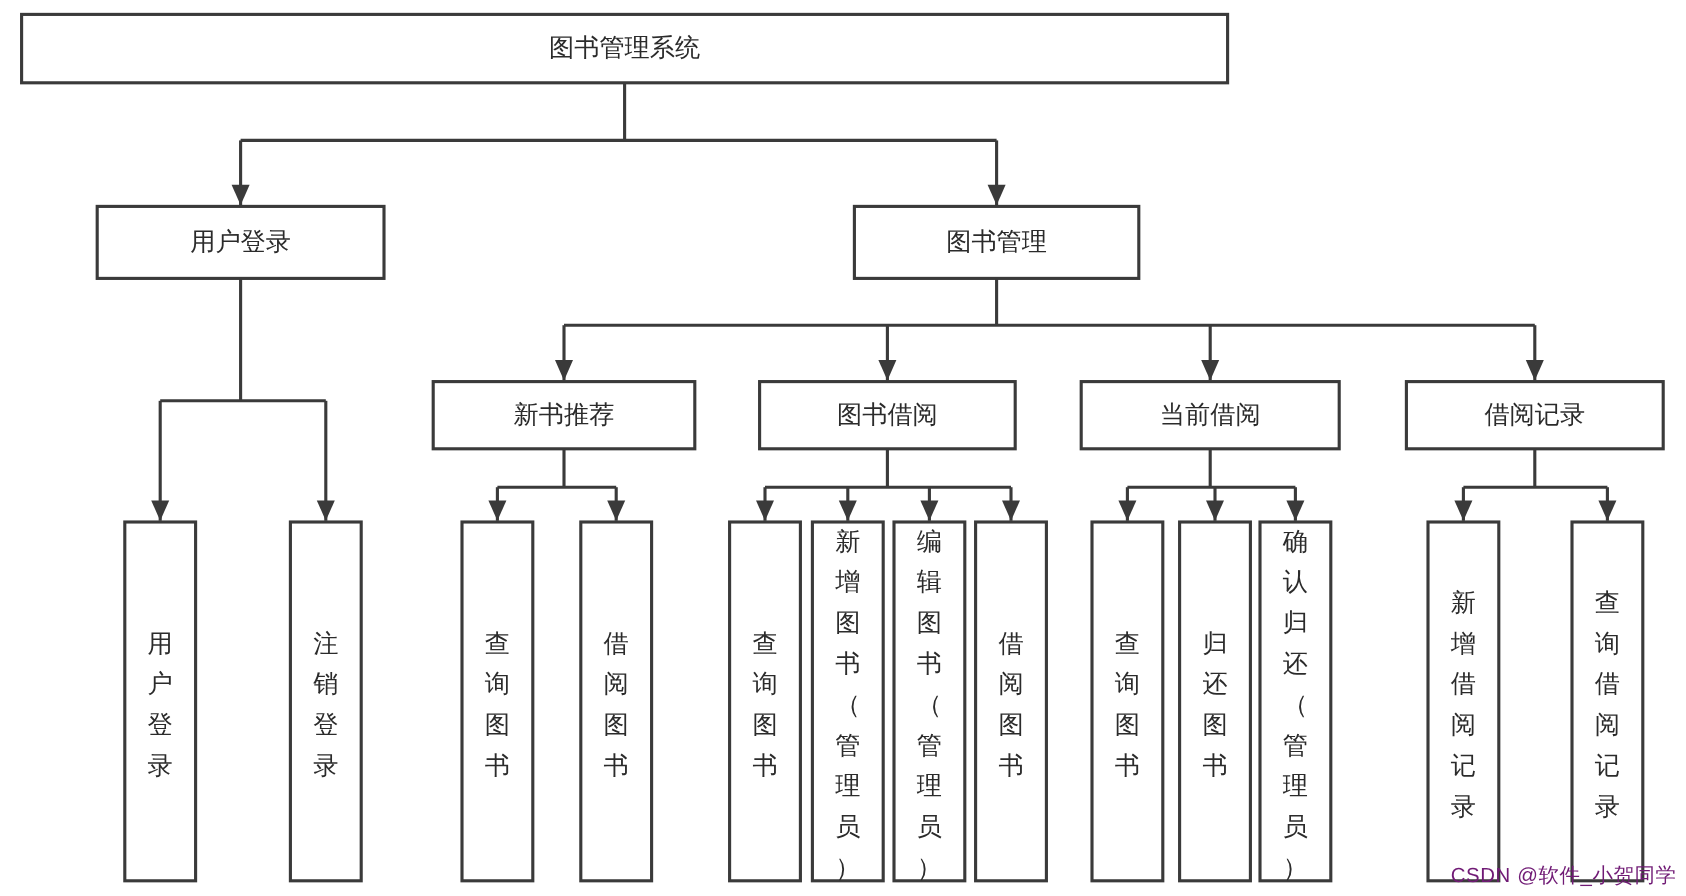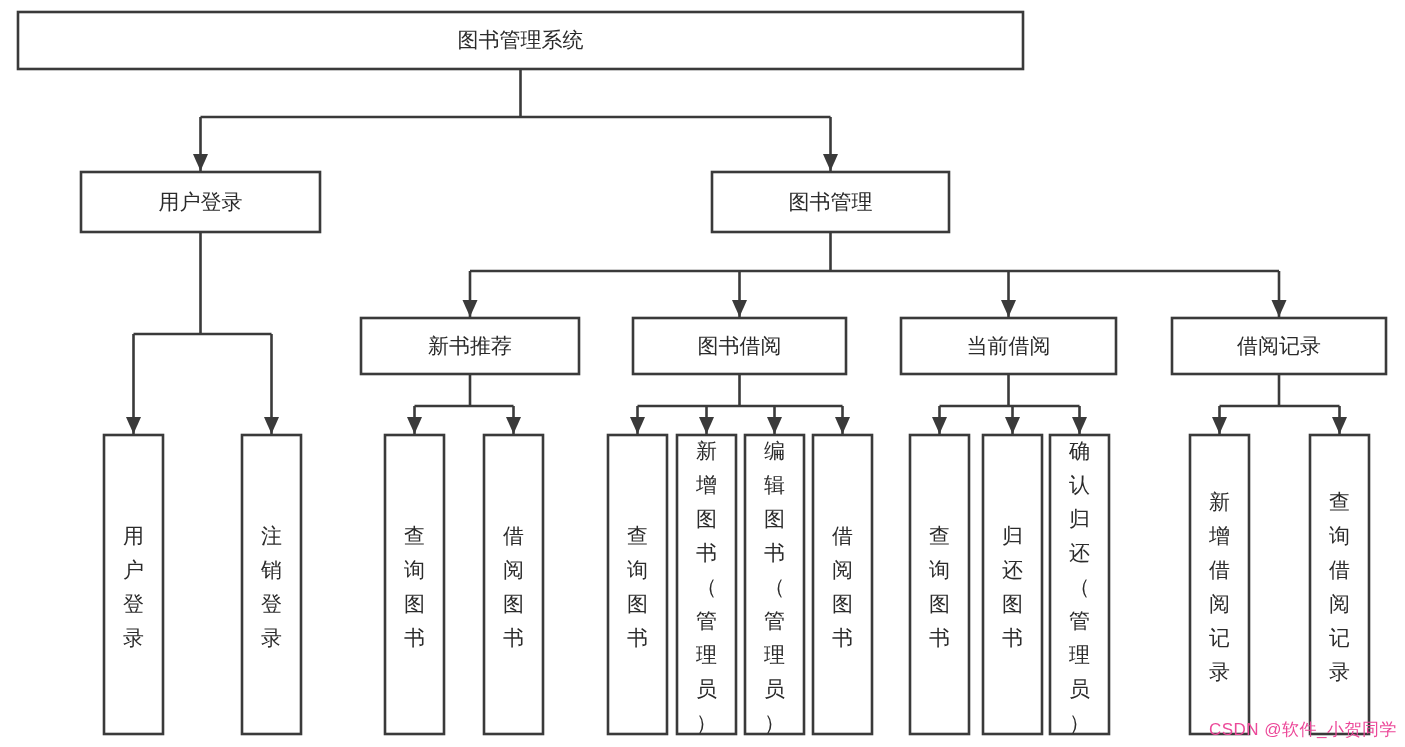--- a/index.html
+++ b/index.html
@@ -45,21 +45,21 @@
   .arrow-head {
     fill: #3a3a3a;
     stroke: none;
   }
   .watermark {
     position: absolute;
     right: 8px;
     bottom: 6px;
     font-family: "Liberation Sans", "DejaVu Sans", sans-serif;
     font-size: 17px;
-    color: #ec4899;
+    color: #701a75;
     letter-spacing: 0.5px;
     white-space: nowrap;
     user-select: none;
   }
 </style>
 </head>
 <body>
 
 <svg id="diagram" viewBox="0 0 1405 747" xmlns="http://www.w3.org/2000/svg">
   <g id="edges-layer">

